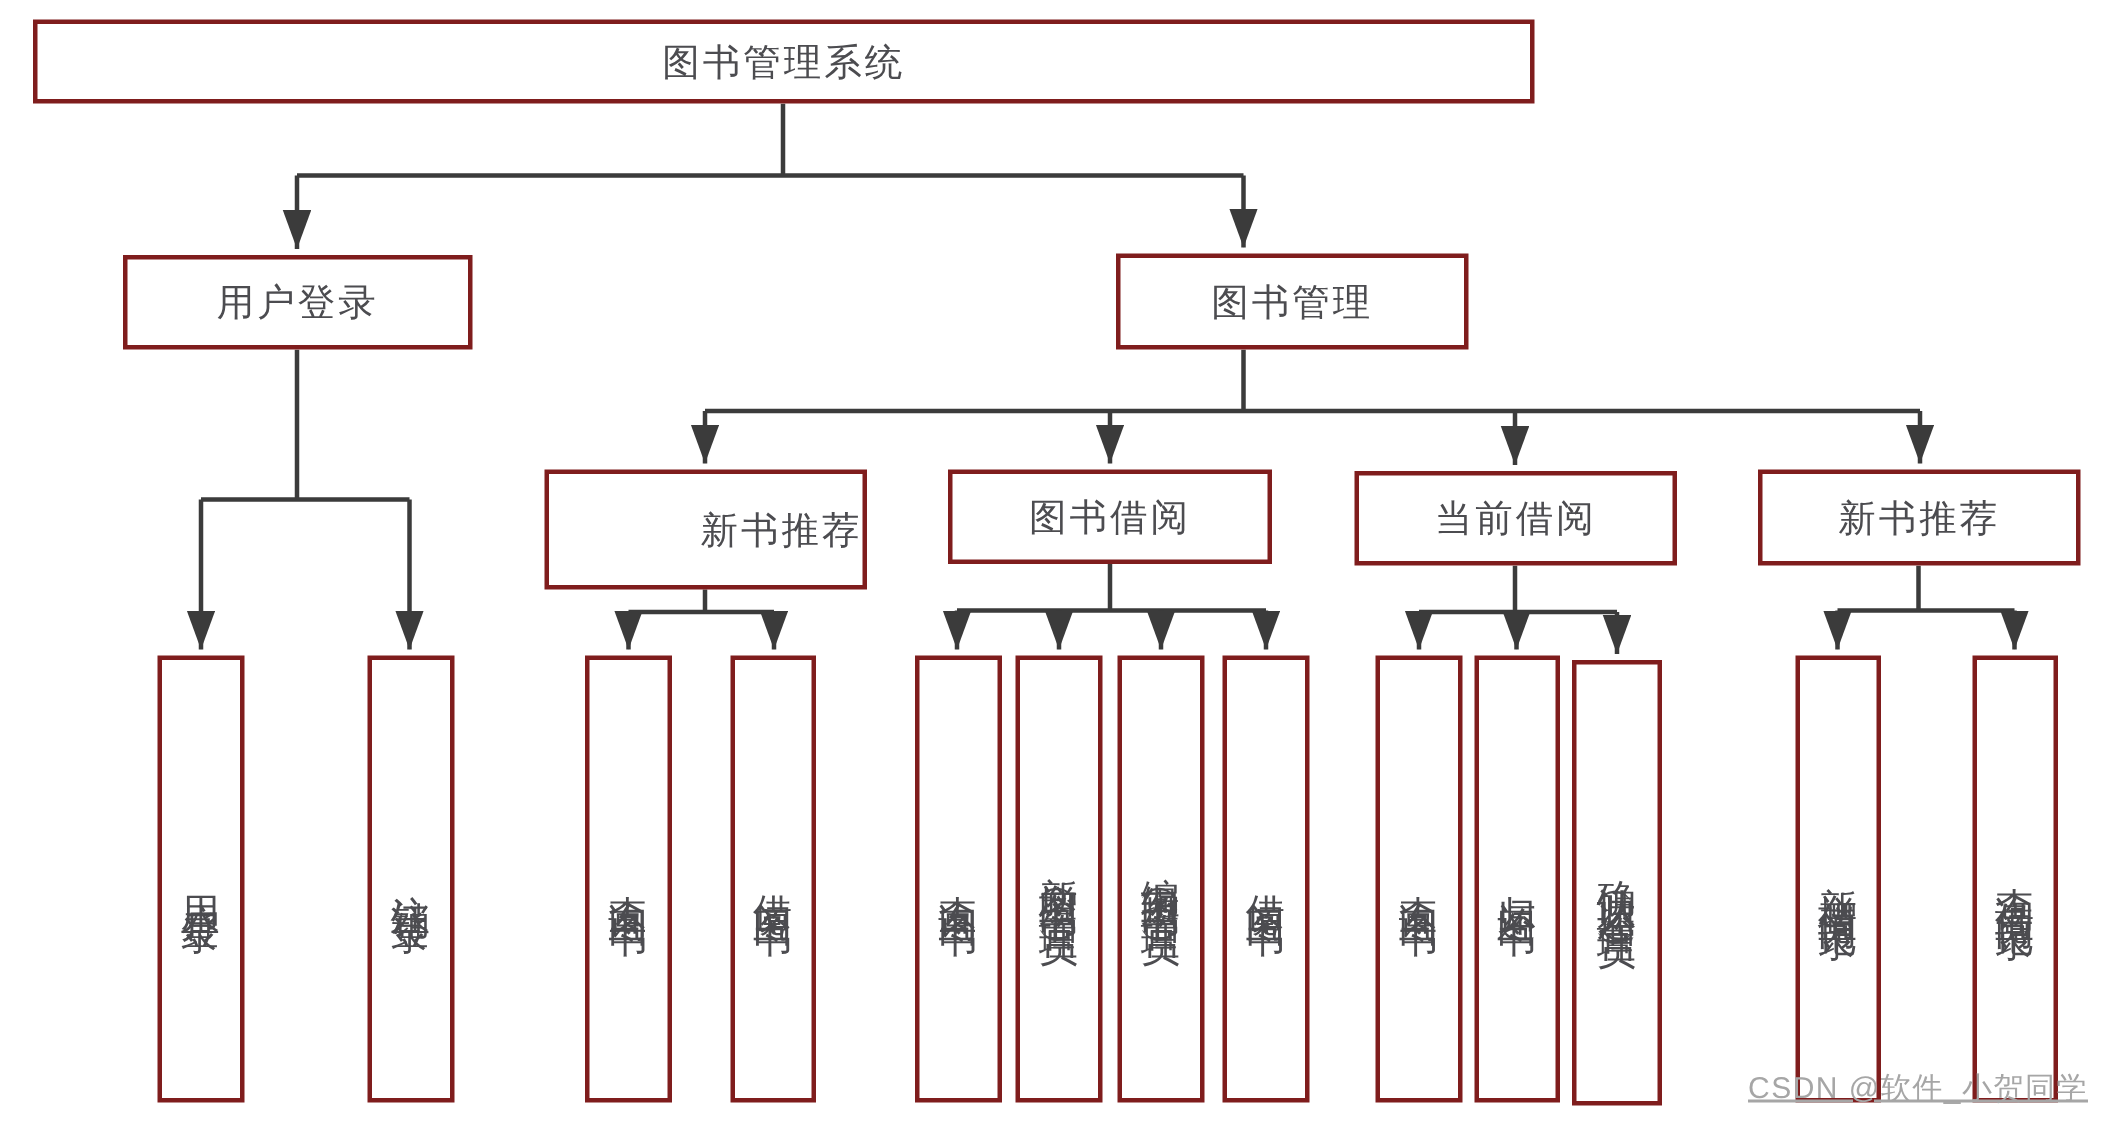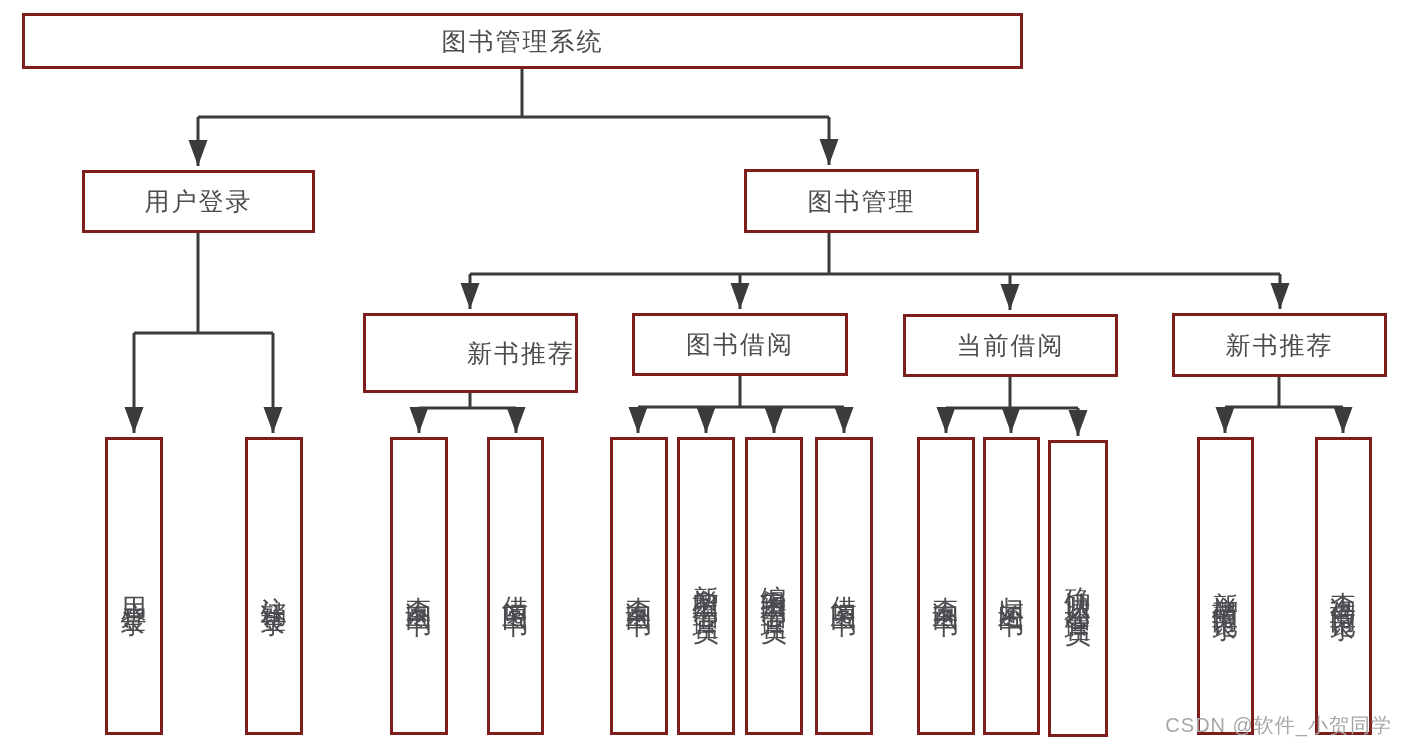--- a/index.html
+++ b/index.html
@@ -13,21 +13,21 @@
     border:3px solid #7f1d1d; color:#4c4c50;
     display:flex; align-items:center; justify-content:center;
   }
   .hbox { font-size:25px; letter-spacing:2px; white-space:nowrap; }
   .vbox .vtext {
     writing-mode:vertical-rl; text-orientation:mixed;
     font-size:26px; letter-spacing:5px; line-height:1;
   }
   .watermark {
     position:absolute; right:13px; top:712px;
-    font-size:20px; letter-spacing:1px; color:#a6a6a6; white-space:nowrap;
+    font-size:20px; letter-spacing:1px; color:#a6a6a6; white-space:nowrap;text-decoration:underline;
   }
 </style>
 </head>
 <body>
 
 <div class="stage">
 
   <svg class="connectors" width="1405" height="747" viewBox="0 0 1405 747" xmlns="http://www.w3.org/2000/svg">
     <defs>
       <marker id="arw" markerUnits="userSpaceOnUse" markerWidth="28" markerHeight="21" refX="26" refY="9.5" orient="auto">

